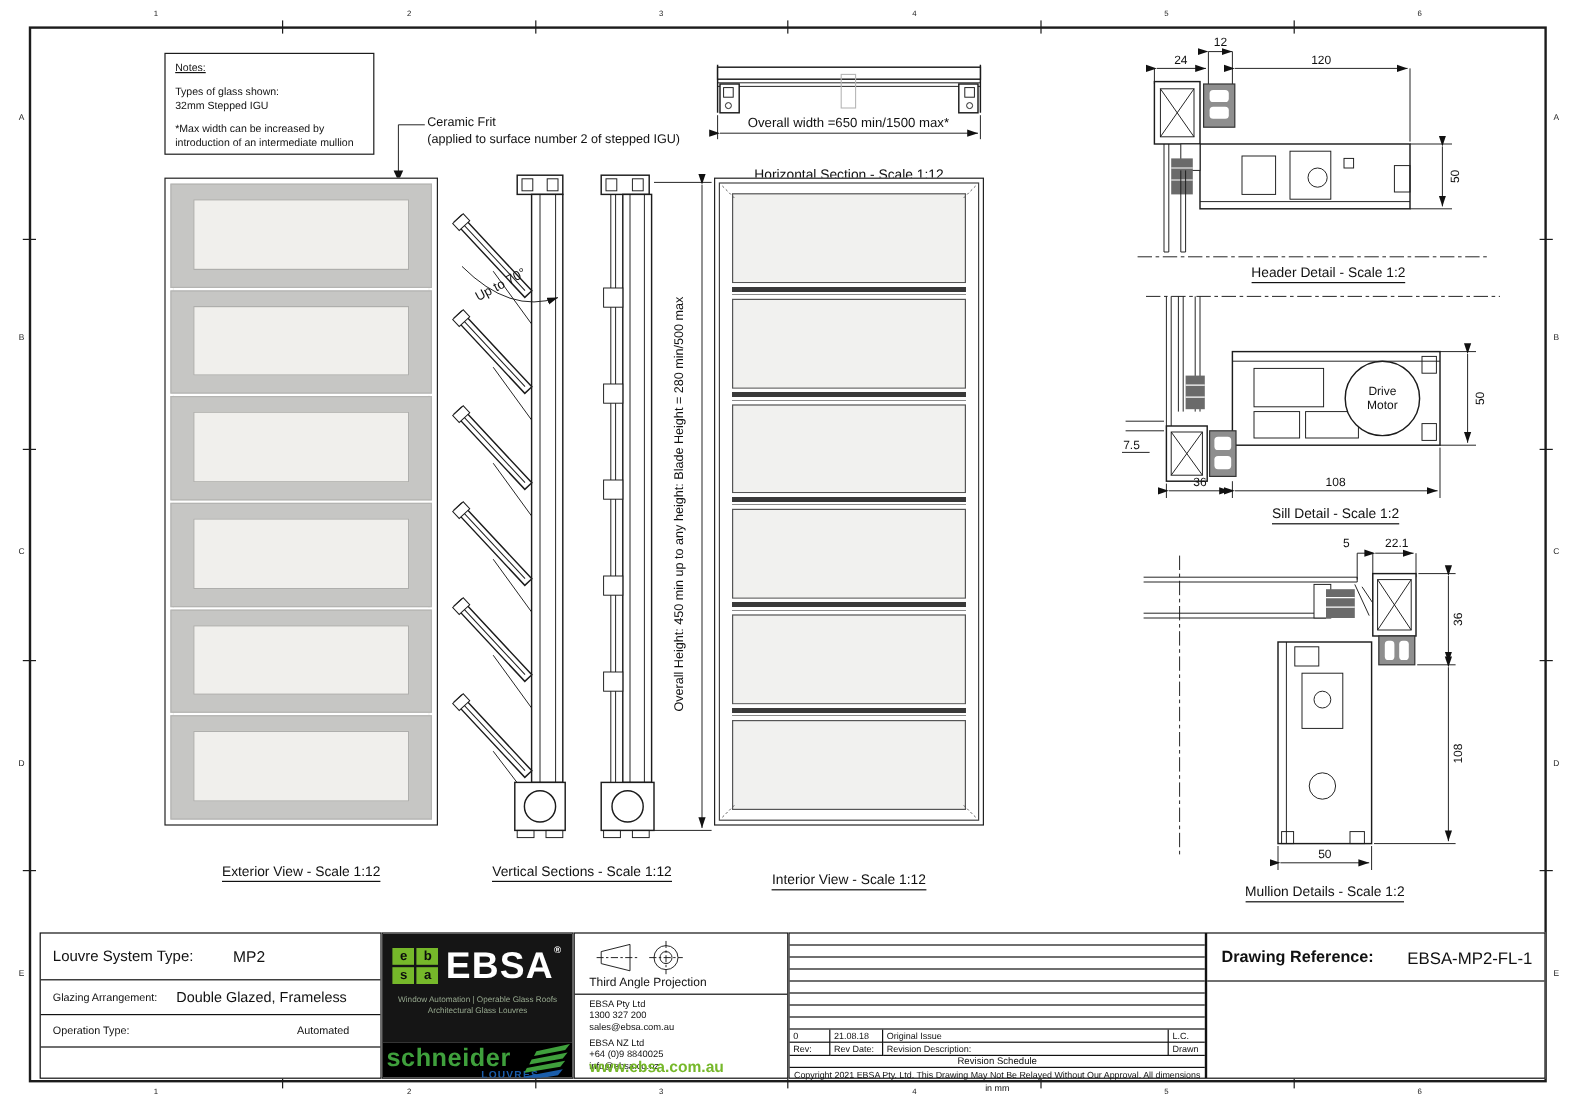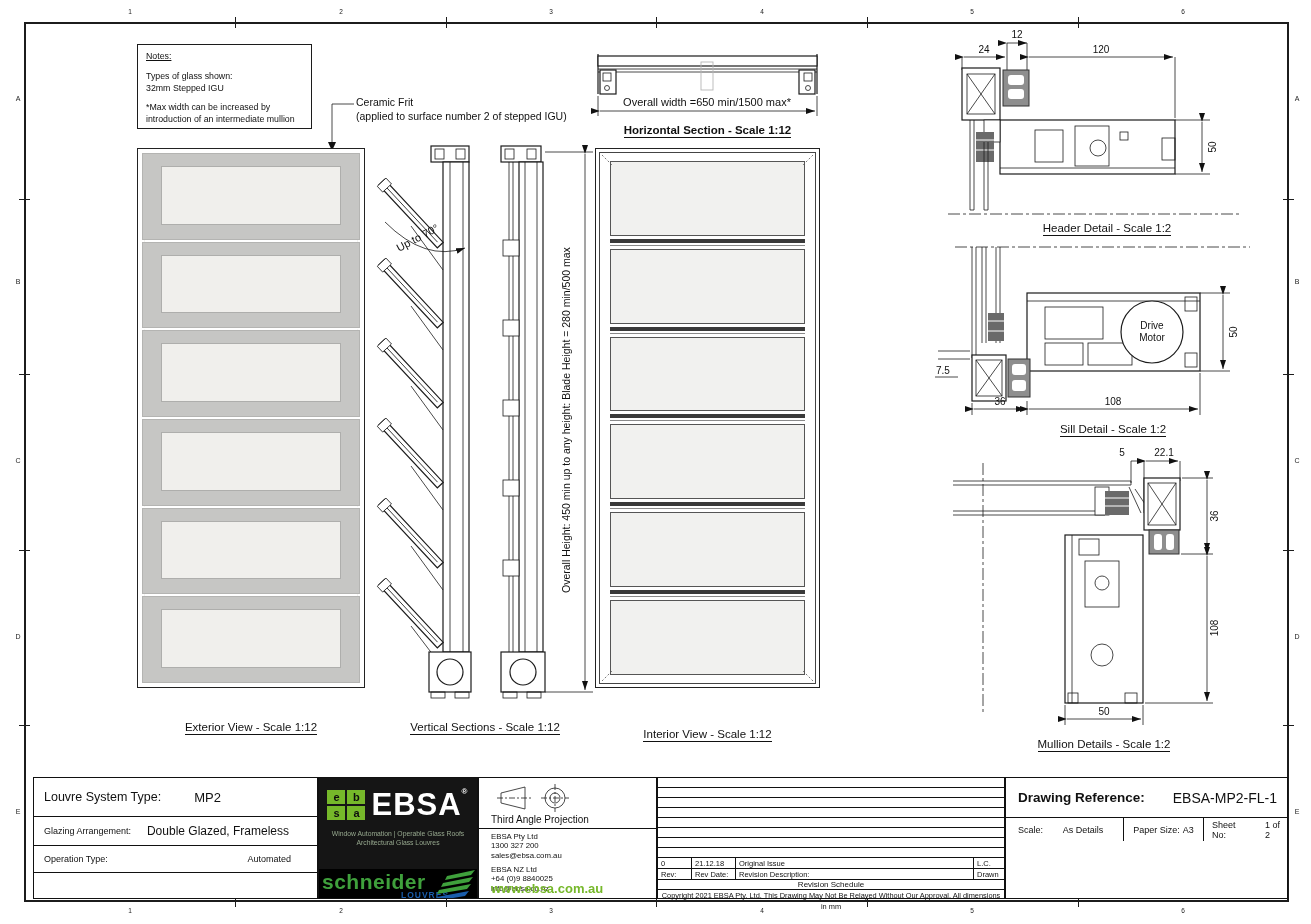--- a/index.html
+++ b/index.html
@@ -255,21 +255,21 @@
     <circle cx="17" cy="40" r="2.5" class="thin"></circle>
     <rect x="209" y="22" width="16" height="24" class="med fillw"></rect>
     <rect x="214" y="25" width="8" height="8" class="thin"></rect>
     <circle cx="218" cy="40" r="2.5" class="thin"></circle>
     <rect x="111" y="14" width="12" height="28" stroke="#b5b5b5" fill="none" stroke-width="0.9"></rect>
     <line x1="8" y1="48" x2="8" y2="68" class="thin"></line>
     <line x1="227" y1="48" x2="227" y2="68" class="thin"></line>
     <text x="117" y="58" font-size="11" text-anchor="middle">Overall  width =650 min/1500 max*</text>
     <line x1="10" y1="63" x2="225" y2="63" class="thin" marker-start="url(#mB)" marker-end="url(#mB)"></line>
   </svg>
-  <div class="abs viewlabel" style="left:590px; top:124px; width:235px;font-weight:bold;"><span>Horizontal Section - Scale 1:12</span></div>
+  <div class="abs viewlabel" style="left:590px; top:140px; width:235px;"><span>Horizontal Section - Scale 1:12</span></div>
 
   <div class="abs int" style="left:595px; top:148px; width:225px; height:540px;">
     <div class="int-in">
       <svg class="abs" style="left:0; top:0;" width="215" height="530" viewBox="0 0 215 530">
         <line x1="2" y1="2" x2="12" y2="12" stroke="#555" stroke-width="0.8" stroke-dasharray="2 2"></line>
         <line x1="213" y1="2" x2="203" y2="12" stroke="#555" stroke-width="0.8" stroke-dasharray="2 2"></line>
         <line x1="2" y1="528" x2="12" y2="518" stroke="#555" stroke-width="0.8" stroke-dasharray="2 2"></line>
         <line x1="213" y1="528" x2="203" y2="518" stroke="#555" stroke-width="0.8" stroke-dasharray="2 2"></line>
       </svg>
       <div class="pane"></div>
@@ -526,48 +526,34 @@
     <div class="emptyrow"></div>
     <div class="emptyrow"></div>
     <div class="emptyrow"></div>
     <div class="emptyrow" style="border-bottom-width:1.4px;"></div>
     <div class="emptyrow"></div>
     <div class="emptyrow"></div>
     <div class="emptyrow"></div>
     <div class="emptyrow"></div>
     <div class="rev-grid">
       <div>0</div>
-      <div>21.12.18</div>
+      <div>21.08.18</div>
       <div>Original Issue</div>
       <div style="border-right:none;">L.C.</div>
     </div>
     <div class="rev-grid">
       <div>Rev:</div>
       <div>Rev Date:</div>
       <div>Revision Description:</div>
       <div style="border-right:none;">Drawn</div>
     </div>
     <div class="rs" style="height:10px; line-height:10px; border-bottom:1px solid #111;">Revision Schedule</div>
     <div class="cpy" style="height:11px; line-height:11px;">Copyright 2021 EBSA Pty. Ltd.  This Drawing May Not Be Relayed Without Our Approval.  All dimensions in mm</div>
   </div>
 
   <div class="abs tb" style="left:1005px; top:777px; width:283px; height:122px;">
     <div class="row" style="height:40px;">
       <div style="font-size:13.5px; font-weight:700; padding-left:12px;">Drawing Reference:</div>
       <div style="flex:1; text-align:right; padding-right:10px; font-size:14px;">EBSA-MP2-FL-1</div>
     </div>
-    <div style="display:flex; height:23px; font-size:9px;">
-      <div style="width:118px; border-right:1.2px solid #111; display:flex; align-items:center;">
-        <span style="padding-left:12px;">Scale:</span>
-        <span style="margin:0 auto;">As Details</span>
-      </div>
-      <div style="width:80px; border-right:1.2px solid #111; display:flex; align-items:center; justify-content:center; gap:3px;">
-        <span>Paper Size:</span>
-        <span>A3</span>
-      </div>
-      <div style="flex:1; display:flex; align-items:center;">
-        <span style="padding-left:8px;">Sheet No:</span>
-        <span style="margin-left:14px;">1 of 2</span>
-      </div>
-    </div>
   </div>
 
 </div>
 
 </body></html>

